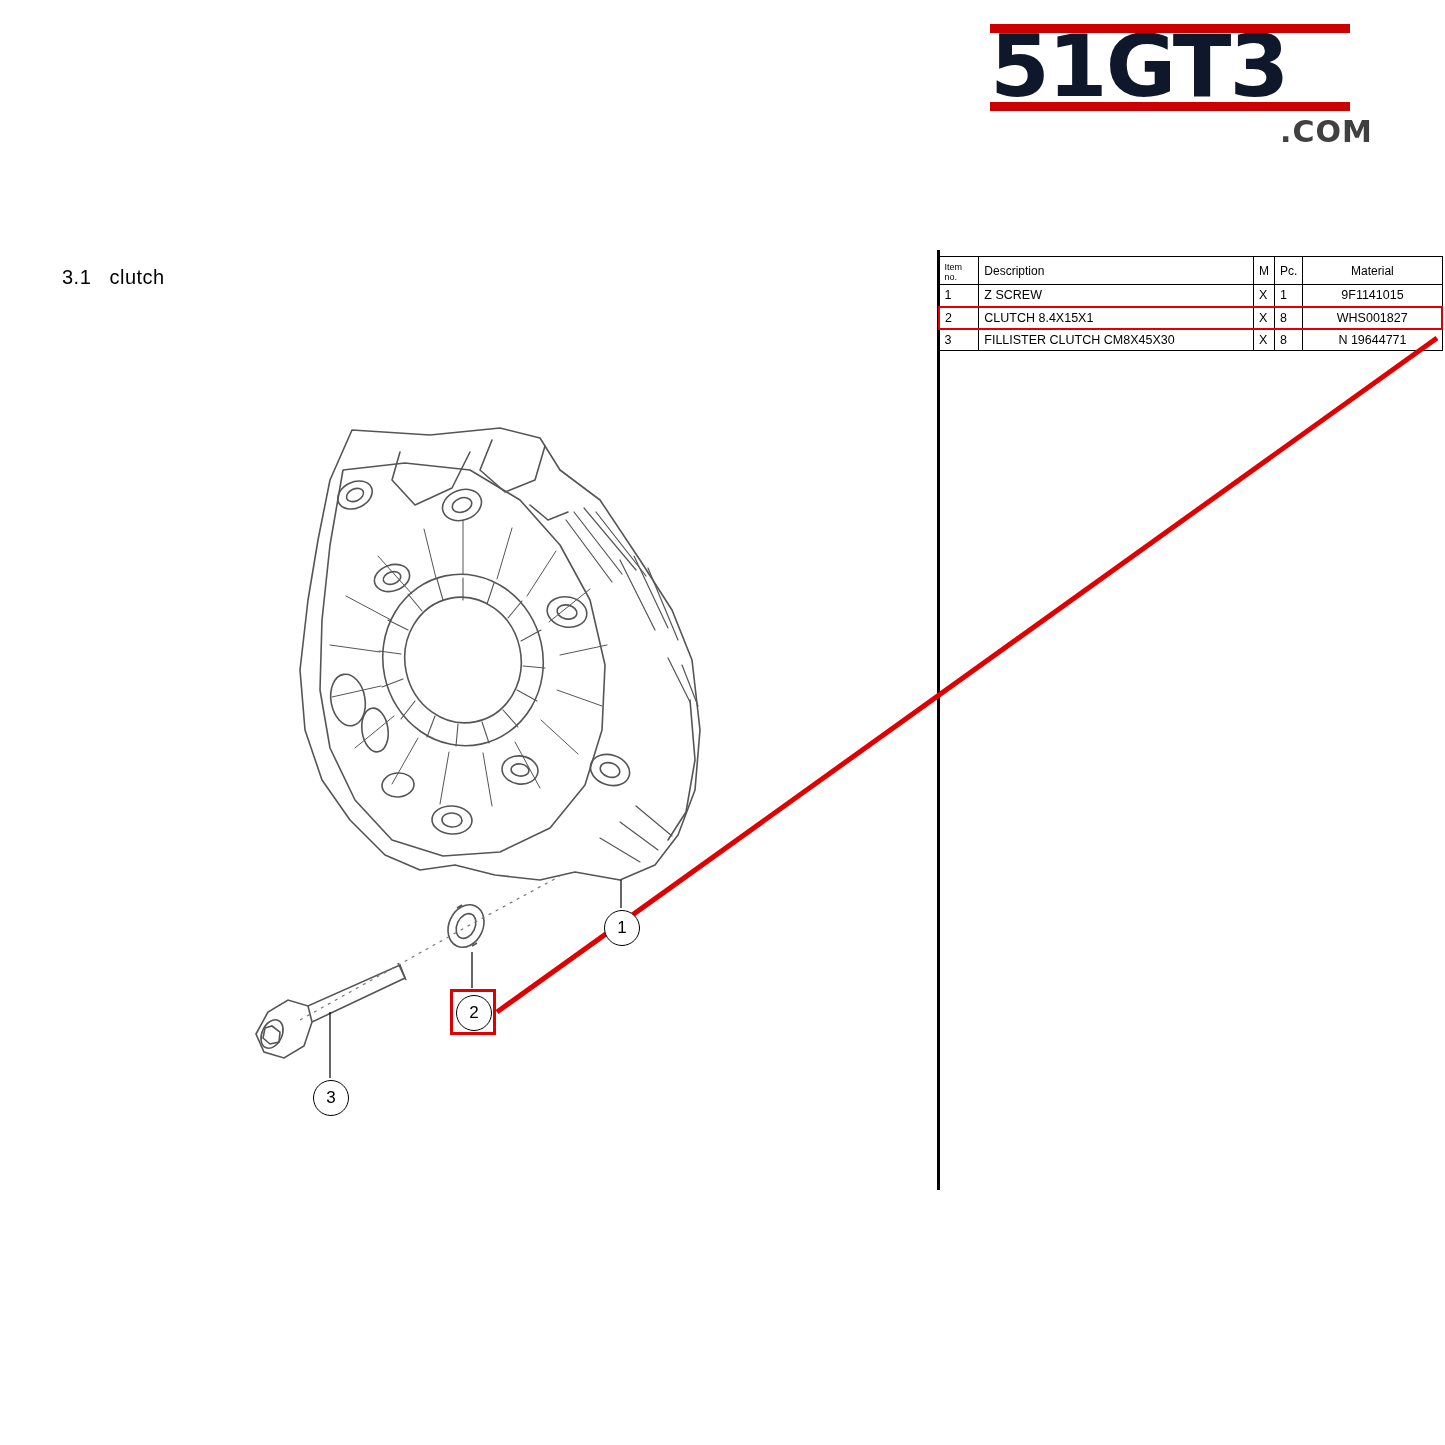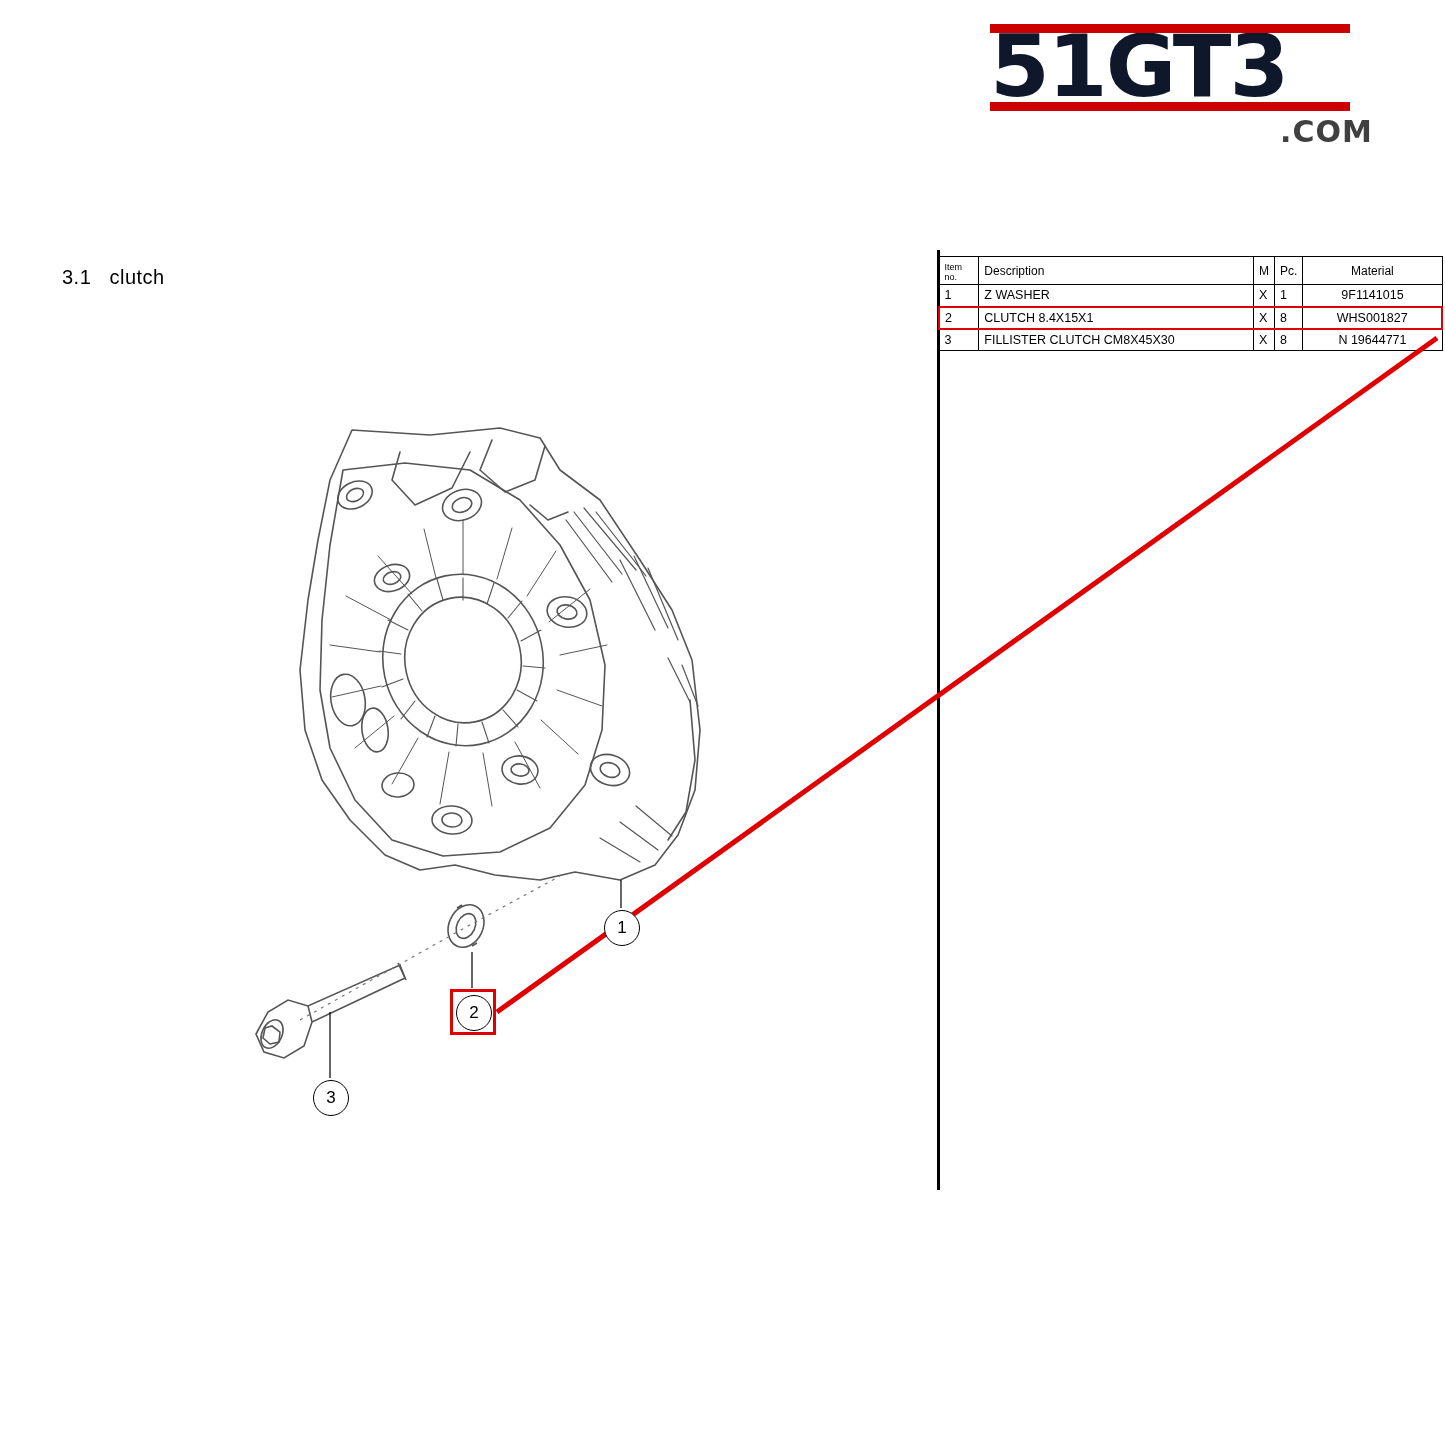--- a/index.html
+++ b/index.html
@@ -163,21 +163,21 @@
       <td class="c-item">Item no.</td>
       <td class="c-desc">Description</td>
       <td class="c-m">M</td>
       <td class="c-pc">Pc.</td>
       <td class="c-mat">Material</td>
     </tr>
   </thead>
   <tbody>
     <tr>
       <td class="c-item">1</td>
-      <td class="c-desc">Z WASHER</td>
+      <td class="c-desc">Z SCREW</td>
       <td class="c-m">X</td>
       <td class="c-pc">1</td>
       <td class="c-mat">9F1141015</td>
     </tr>
     <tr class="highlight">
       <td class="c-item">2</td>
       <td class="c-desc">CLUTCH 8.4X15X1</td>
       <td class="c-m">X</td>
       <td class="c-pc">8</td>
       <td class="c-mat">WHS001827</td>

